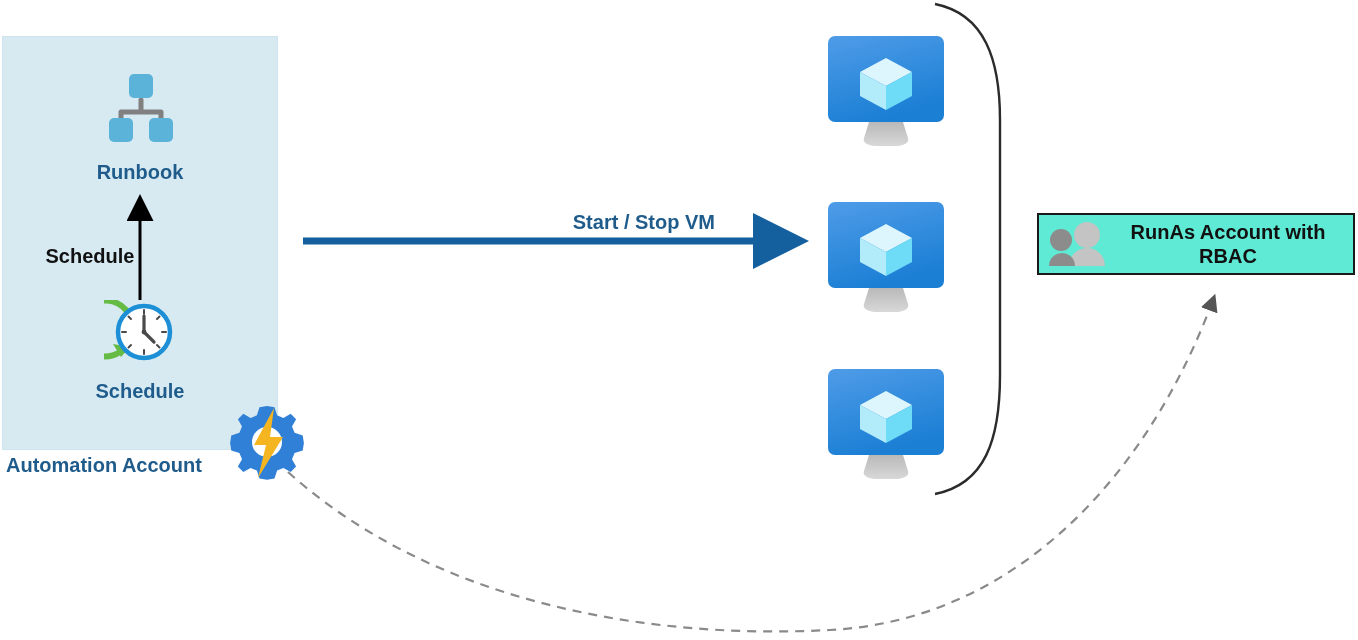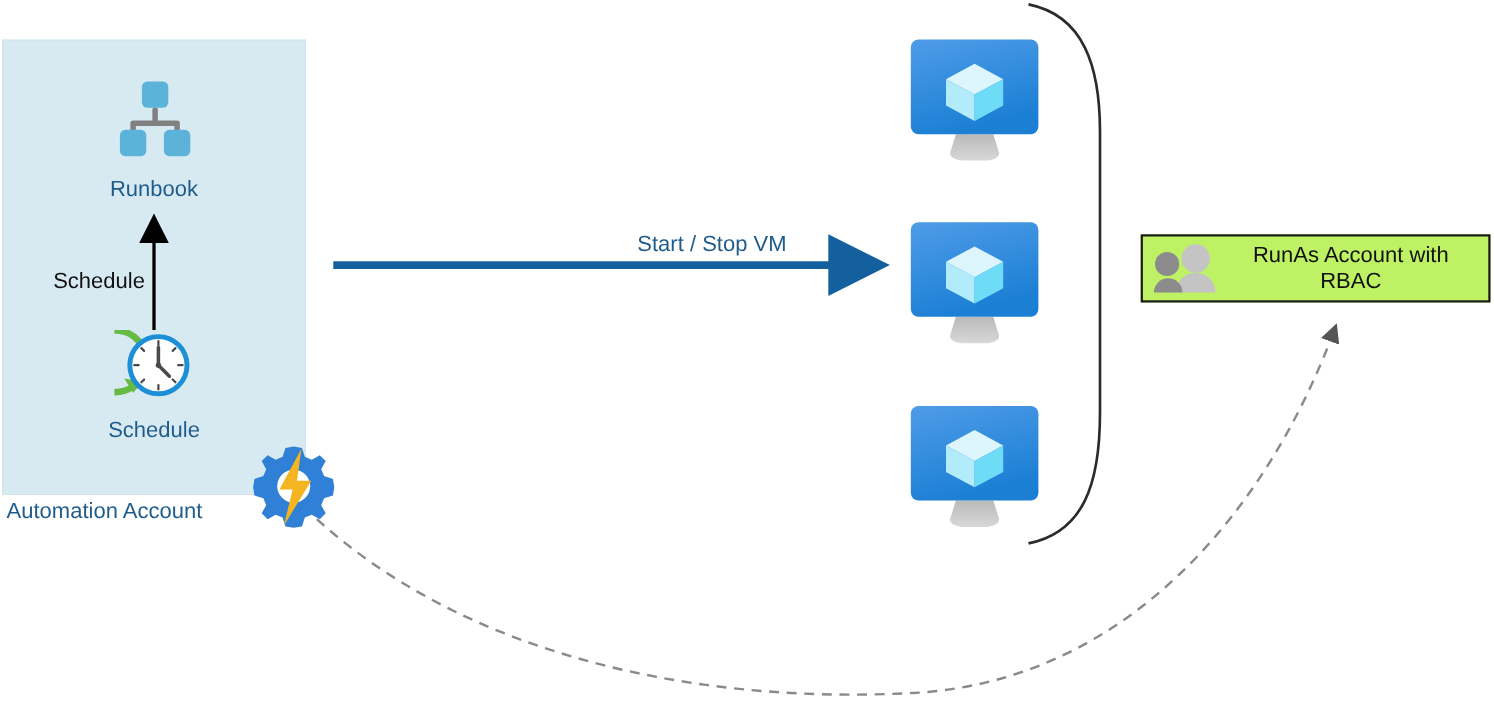--- a/index.html
+++ b/index.html
@@ -9,20 +9,21 @@
   }
   body {
     font-family: "Liberation Sans", sans-serif;
   }
   #canvas {
     position: relative;
     width: 1358px;
     height: 640px;
     background: #ffffff;
     overflow: hidden;
+    font-weight: bold;
   }
   .layer {
     position: absolute;
     left: 0;
     top: 0;
     width: 1358px;
     height: 640px;
   }
 
   
@@ -87,21 +88,21 @@
   .vm-2 { left: 824px; top: 196px; }
   .vm-3 { left: 824px; top: 363px; }
 
   
   .runas-box {
     position: absolute;
     left: 1037px;
     top: 213px;
     width: 318px;
     height: 62px;
-    background: #bef264;
+    background: #5eead4;
     border: 2px solid #1a1a1a;
     box-sizing: border-box;
     display: flex;
     align-items: center;
   }
   .runas-people {
     flex: 0 0 auto;
     width: 62px;
     height: 48px;
     margin-left: 8px;

